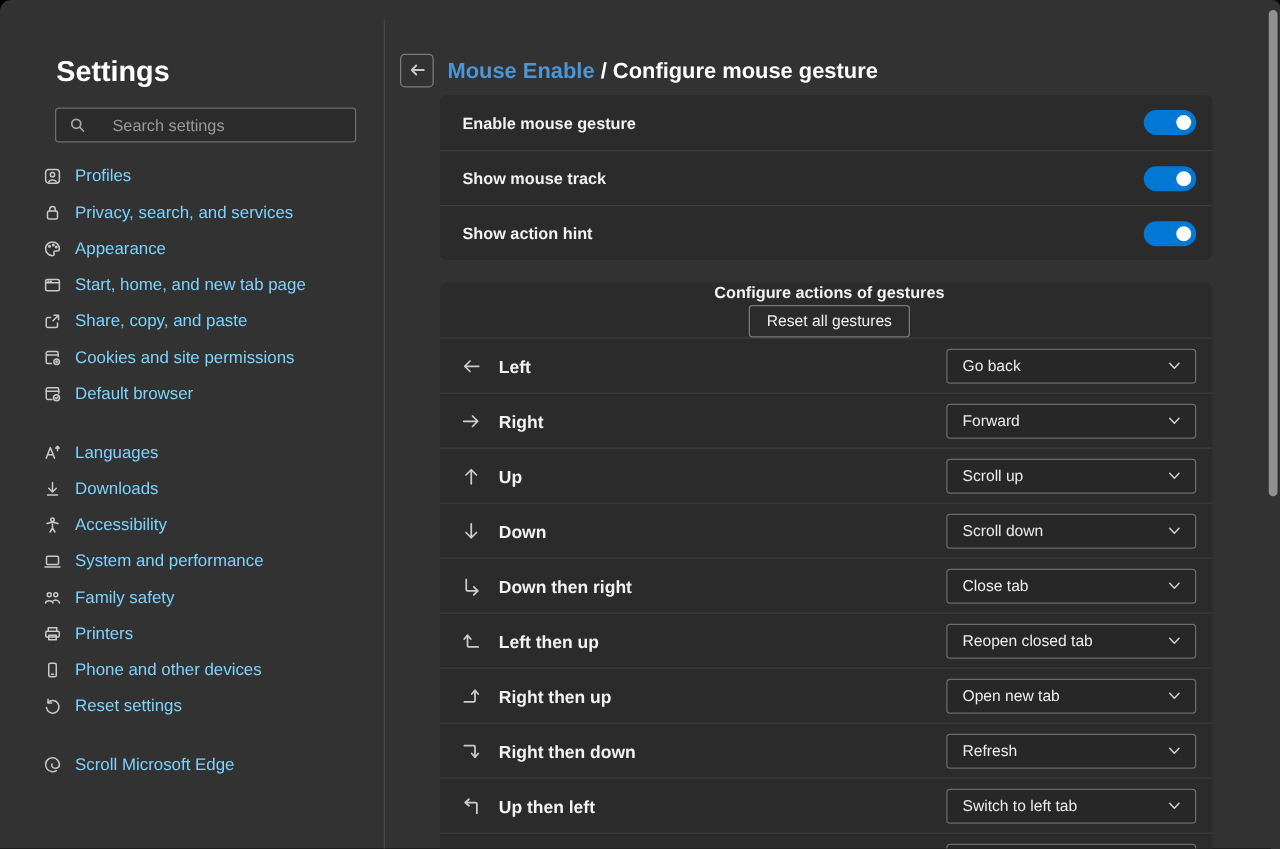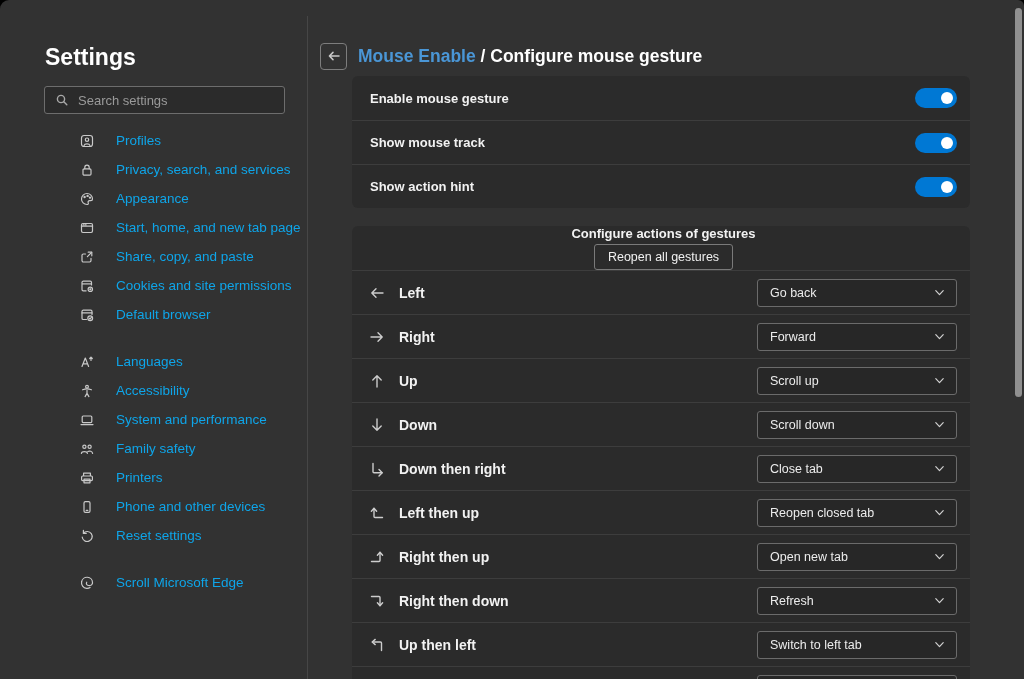--- a/index.html
+++ b/index.html
@@ -11,34 +11,34 @@
     border-top-left-radius:9px; border-top-right-radius:6px;
   }
   
   .sidebar {
     position:absolute; left:0; top:0; width:308px; height:100%;
     border-right:1px solid #464646;
     margin-top:16px;
   }
   .sb-title { margin:28px 0 0 45px; font-size:23px; font-weight:bold; color:#fff; }
   .sb-search {
-    display:flex; align-items:center; gap:8px;
+    display:flex; align-items:center; gap:20px;
     margin:15px 22px 0 44px; height:28px; padding:0 9px;
     background:#2b2b2b; border:1px solid #6d6d6d; border-radius:3px;
   }
   .sb-search input {
     flex:1; background:transparent; border:none; outline:none;
     color:#e0e0e0; font-size:13px; font-family:inherit;
   }
   .sb-search input::placeholder { color:#9a9a9a; }
   .sb-list { margin-top:12px; }
   .sb-item {
-    display:flex; align-items:center; gap:21px;
-    height:29px; padding-left:79px; cursor:pointer;
-    font-size:13.5px; color:#0ea5e9; white-space:nowrap;
+    display:flex; align-items:center; gap:10px;
+    height:29px; padding-left:34px; cursor:pointer;
+    font-size:13.5px; color:#7dd3fc; white-space:nowrap;
   }
   .sb-gap { height:18px; }
   .sb-icon { width:16px; height:16px; display:inline-flex; color:#c9c9c9; flex:0 0 16px; }
   .sb-icon svg { width:16px; height:16px; }
   
   .main { position:absolute; left:309px; top:0; right:0; height:100%; }
   .m-header { display:flex; align-items:center; gap:11px; padding:36px 0 0 11px; height:76px; }
   .back-btn {
     width:27px; height:27px; flex:0 0 27px;
     display:flex; align-items:center; justify-content:center;
@@ -201,20 +201,29 @@
       <div class="sb-item">
         <span class="sb-icon">
           <svg viewBox="0 0 16 16" fill="none" stroke="currentColor" stroke-width="1.2" stroke-linecap="round" stroke-linejoin="round">
             <path d="M3 12.5L6.3 4l3.3 8.5M4.2 9.8h4.3"></path>
             <path d="M12 6.5V3.2M10.7 4.5L12 3.1l1.3 1.4"></path>
           </svg>
         </span>
         <span>Languages</span>
       </div>
 
+      <div class="sb-item">
+        <span class="sb-icon">
+          <svg viewBox="0 0 16 16" fill="none" stroke="currentColor" stroke-width="1.2" stroke-linecap="round" stroke-linejoin="round">
+            <path d="M8 3v7.2M5 7.6L8 10.6l3-3"></path>
+              <line x1="4" y1="13" x2="12" y2="13"></line>
+          </svg>
+        </span>
+        <span>Downloads</span>
+      </div>
 
       <div class="sb-item">
         <span class="sb-icon">
           <svg viewBox="0 0 16 16" fill="none" stroke="currentColor" stroke-width="1.2" stroke-linecap="round" stroke-linejoin="round">
             <circle cx="8" cy="3.8" r="1.4"></circle>
               <path d="M3.6 6.8c2.9-1.1 5.9-1.1 8.8 0"></path>
             <path d="M8 7.4v3M8 10.4l-1.9 3.2M8 10.4l1.9 3.2"></path>
           </svg>
         </span>
         <span>Accessibility</span>
@@ -324,21 +333,21 @@
         <div class="toggle on">
             <div class="knob"></div>
           </div>
       </div>
     </div>
 
     <div class="card">
 
       <div class="g-head">
         <span class="row-label">Configure actions of gestures</span>
-        <button class="reset-btn">Reopen all gestures</button>
+        <button class="reset-btn">Reset all gestures</button>
       </div>
 
       <div class="g-row">
         <span class="g-icon">
           <svg viewBox="0 0 18 18" fill="none" stroke="currentColor" stroke-width="1.4" stroke-linecap="round" stroke-linejoin="round">
               <path d="M15 9H3.8M8 4.8L3.8 9 8 13.2"></path>
             </svg>
         </span>
         <span class="g-label">Left</span>
         <div class="select">

